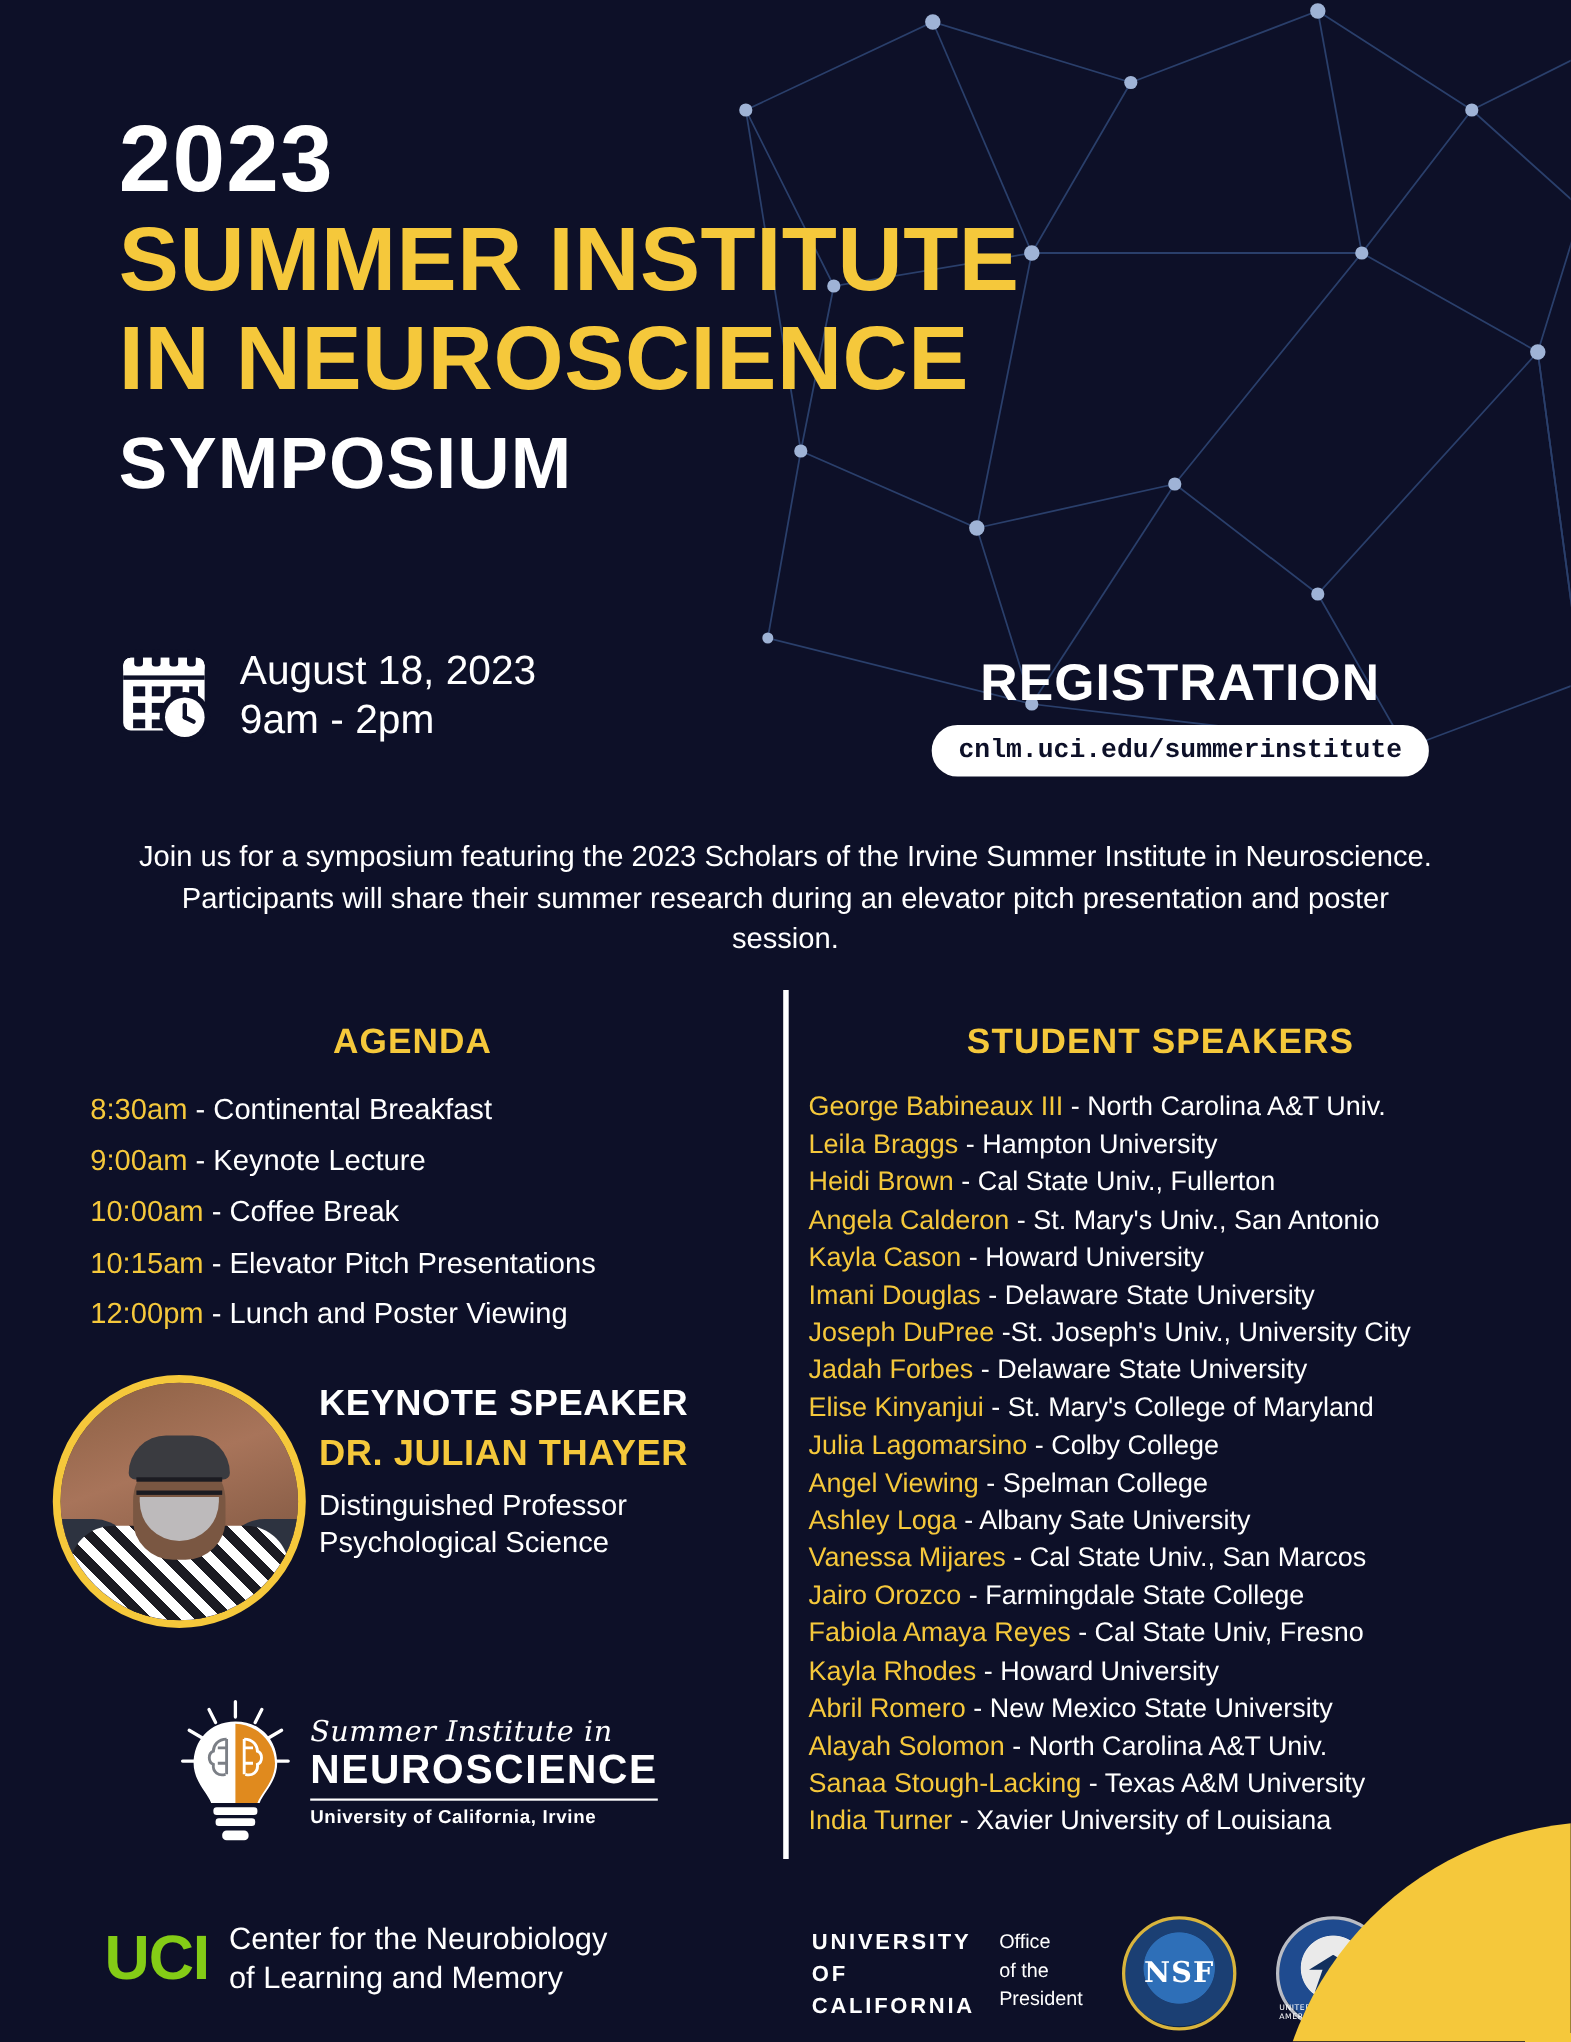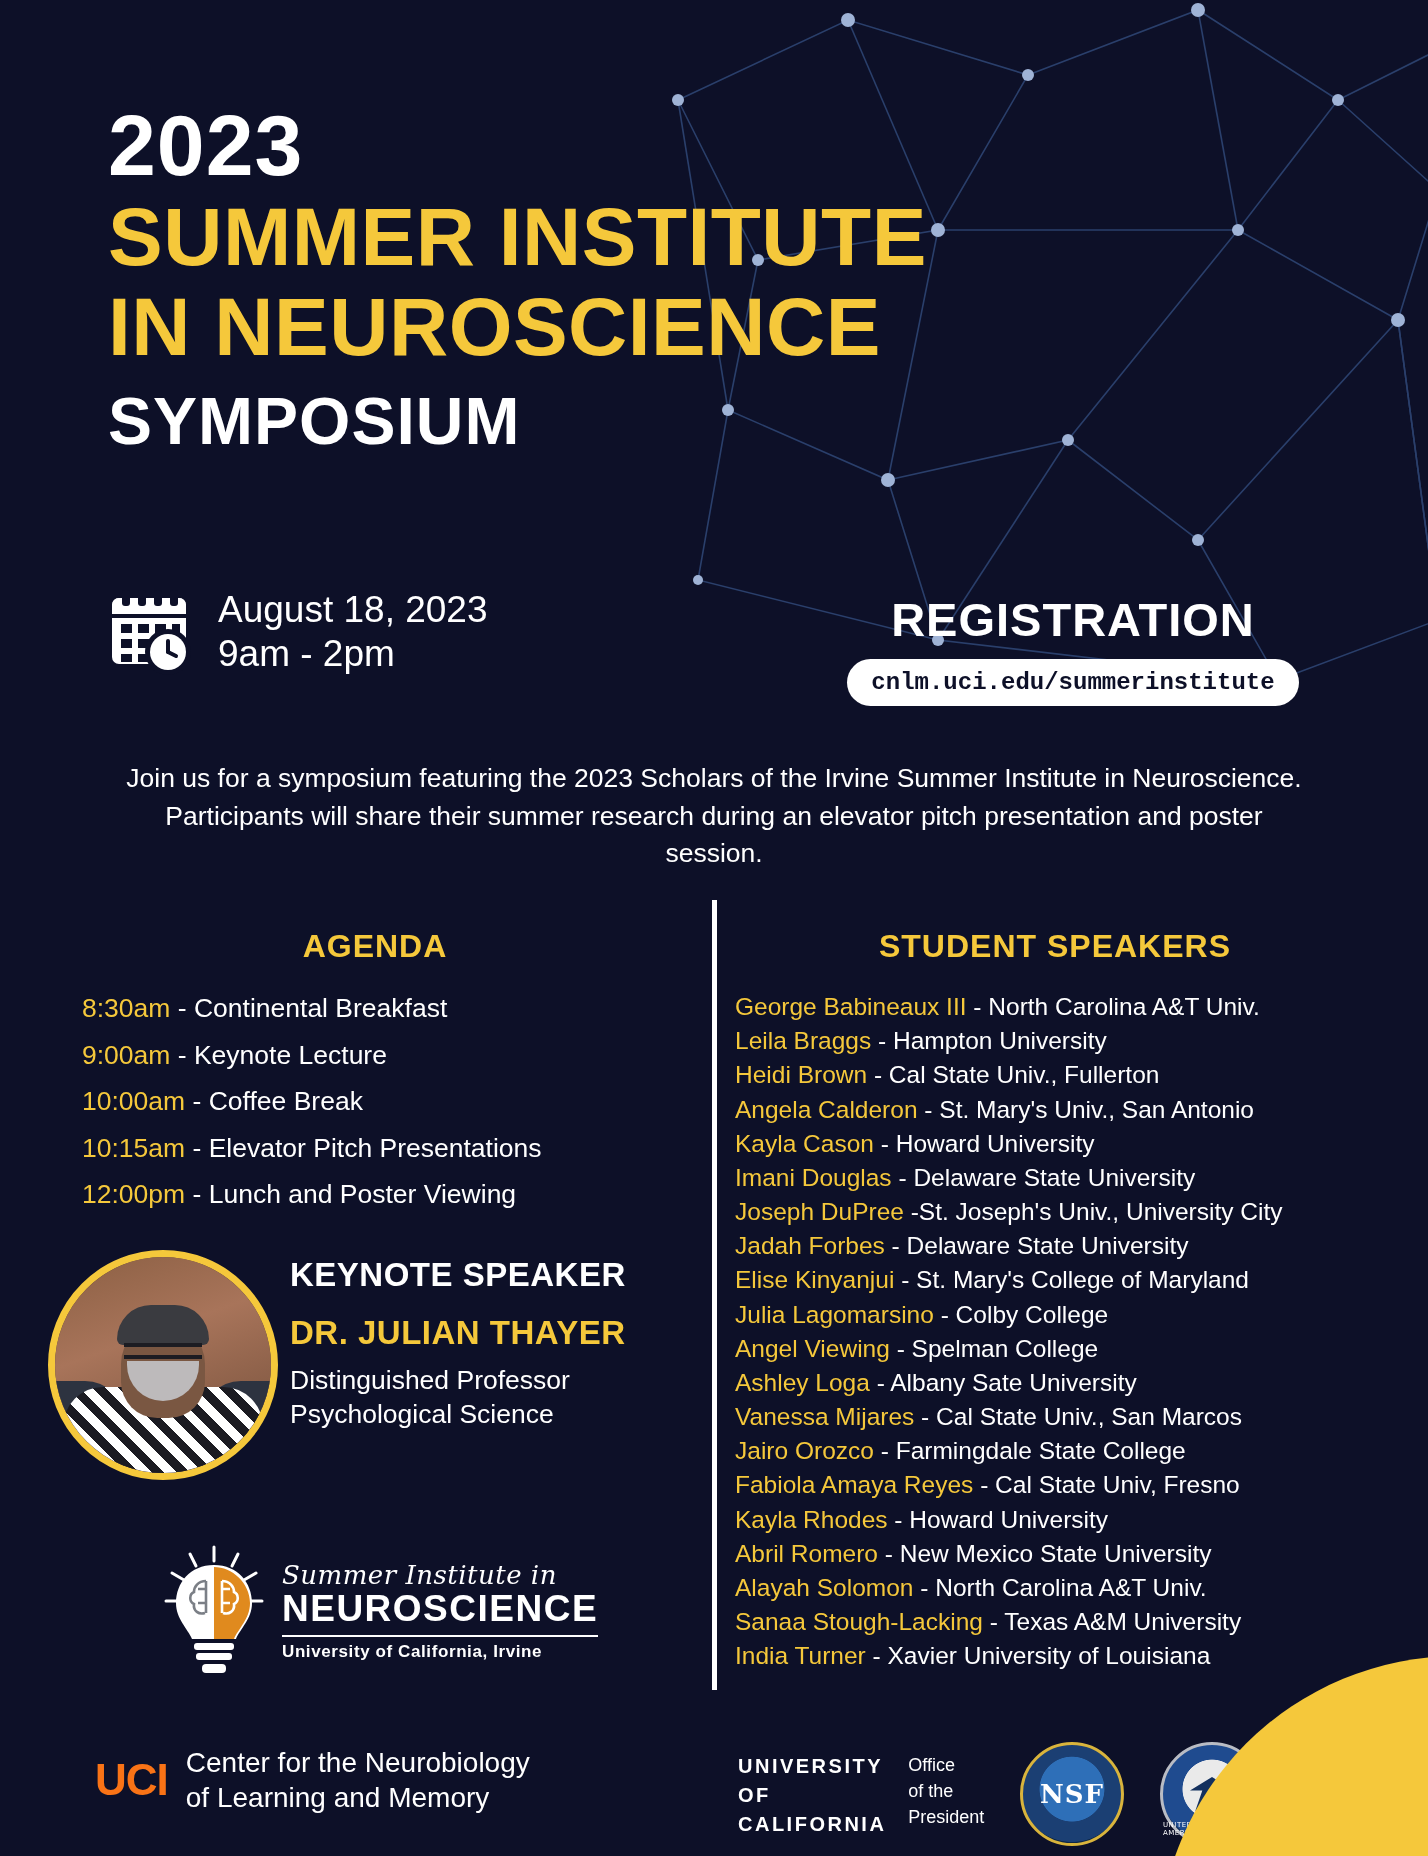--- a/index.html
+++ b/index.html
@@ -244,21 +244,21 @@
   .keynote-label {
     color: #ffffff;
     font-size: 33px;
     font-weight: bold;
     letter-spacing: 0.5px;
   }
   .keynote-name {
     color: #f5c83b;
     font-size: 33px;
     font-weight: bold;
-    margin-top: 20px;
+    margin-top: 8px;
     letter-spacing: 0.5px;
   }
   .keynote-role {
     color: #ffffff;
     font-size: 26.5px;
     line-height: 1.28;
     margin-top: 12px;
   }
 
   
@@ -290,22 +290,22 @@
   
   .uci-block {
     position: absolute;
     left: 95px;
     top: 1745px;
     display: flex;
     align-items: center;
     gap: 18px;
   }
   .uci-mark {
-    color: #f97316;
-    font-size: 44px;
+    color: #84cc16;
+    font-size: 57px;
     font-weight: bold;
     letter-spacing: -1px;
   }
   .uci-text {
     color: #ffffff;
     font-size: 28px;
     line-height: 1.25;
   }
   .uc-block {
     position: absolute;

